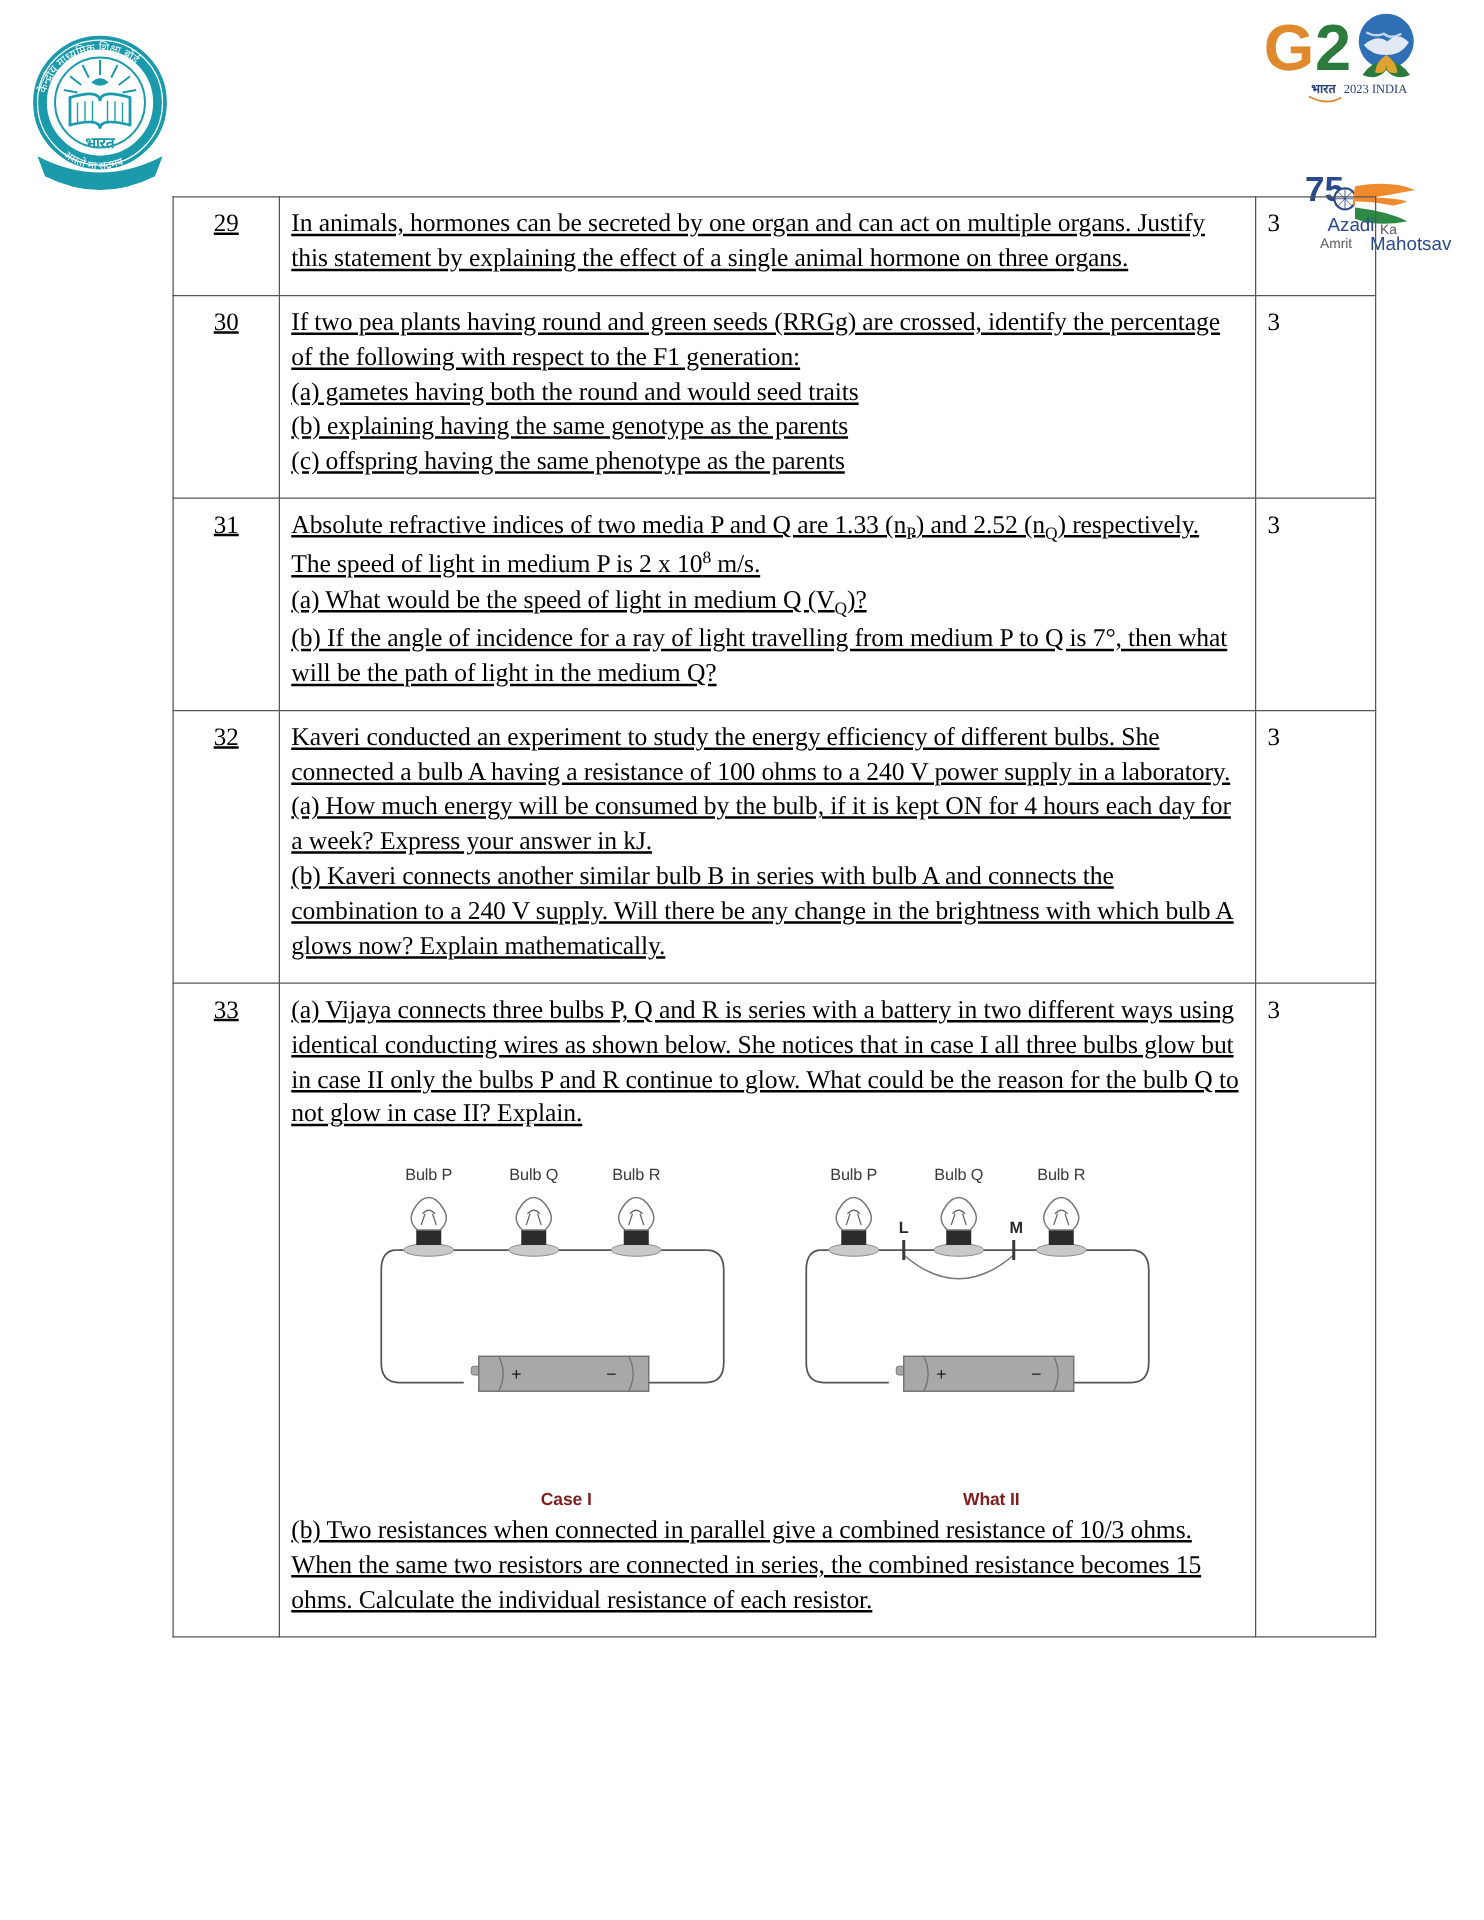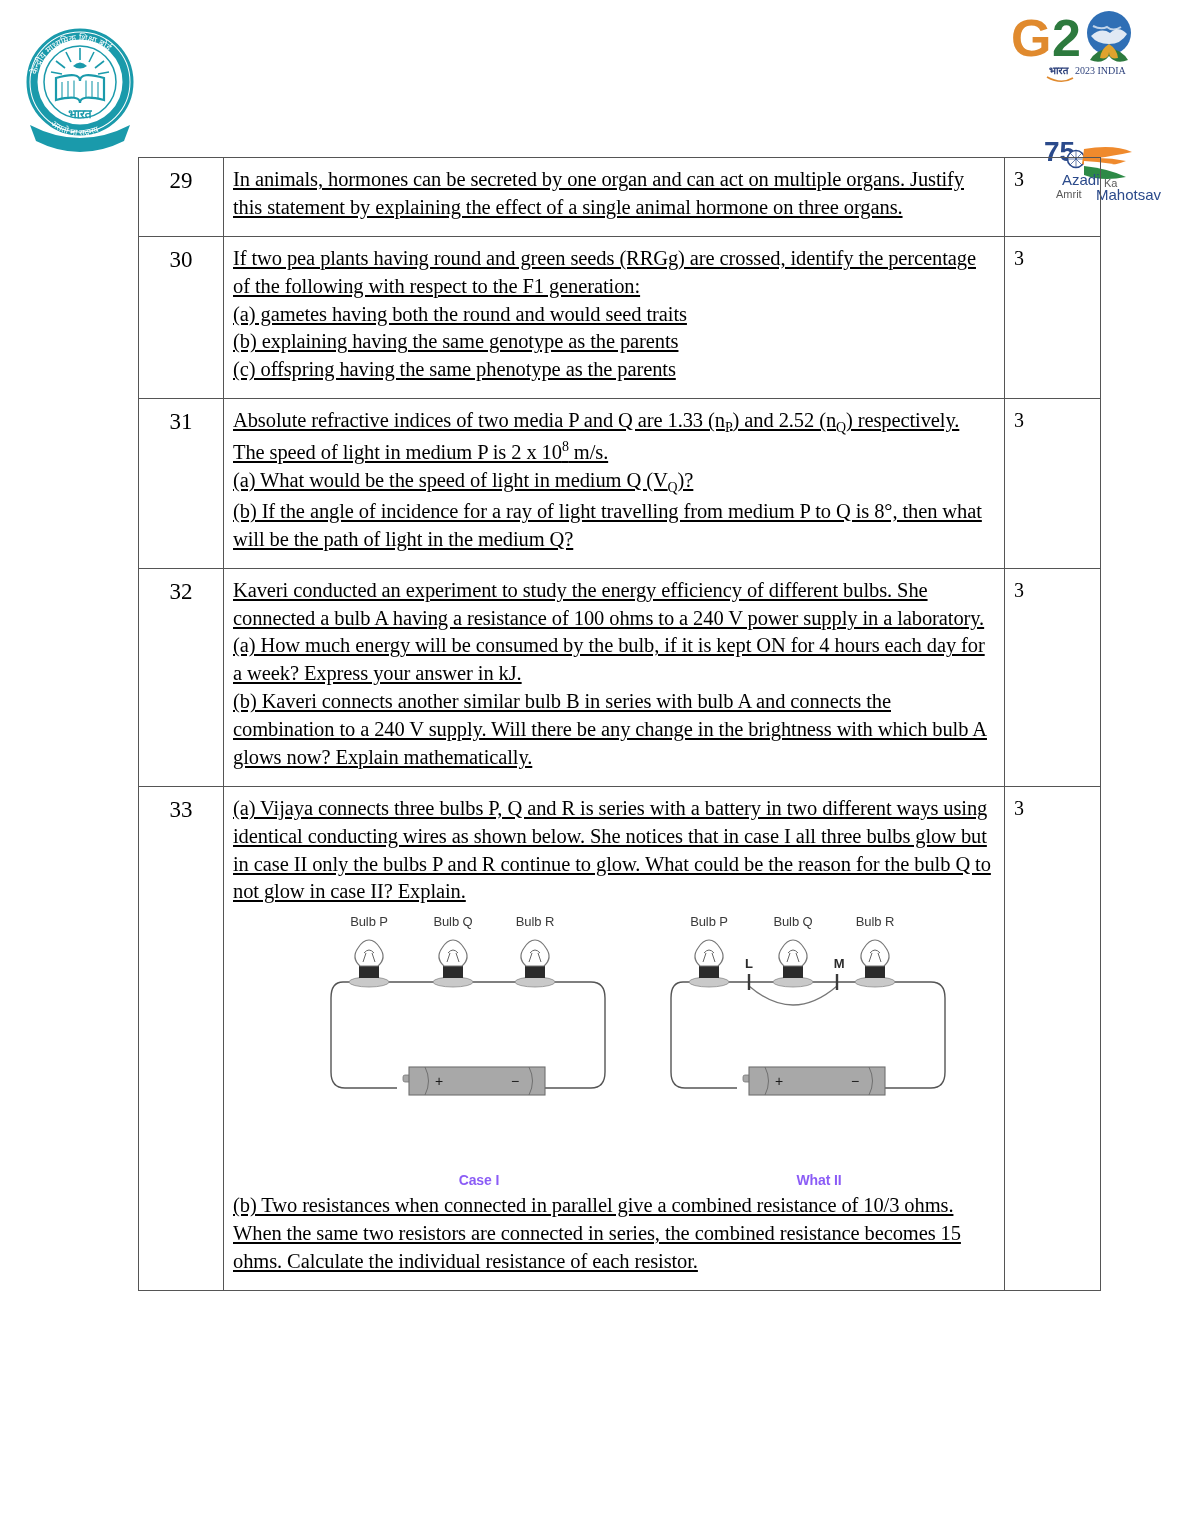--- a/index.html
+++ b/index.html
@@ -58,56 +58,57 @@
   .qtable td {
     border: 1px solid #555555;
     vertical-align: top;
     padding: 8px 9px 14px 9px;
   }
   .col-num   { width: 66px;  text-align: center; }
   .col-body  { width: 762px; }
   .col-marks { width: 77px;  text-align: center; }
 
   .qnum {
-    font-size: 23px;
+    font-size: 20px;
     line-height: 1.33;
     padding-top: 9px;
+    text-decoration: underline;
   }
   .qmarks {
     font-size: 20px;
     line-height: 1.33;
     padding-top: 9px;
     text-align: left;
     padding-left: 12px;
   }
   .qtext {
     font-size: 20.5px;
     line-height: 1.36;
     letter-spacing: -0.1px;
   }
   .qtext p { margin: 0; text-decoration: underline; }
   .sup { font-size: 0.68em; vertical-align: super; }
   .sub { font-size: 0.68em; vertical-align: sub; }
 
   
   .circuits {
-    margin: 6px 0 2px 0;
+    margin: 24px 0 2px 0;
     display: flex;
-    justify-content: center;
+    justify-content: flex-start;
     gap: 40px;
     padding-left: 70px;
   }
   .circuit-block { width: 300px; }
   .case-label {
     font-family: "Liberation Sans", "DejaVu Sans", sans-serif;
     font-weight: bold;
     font-size: 14px;
     text-align: center;
     margin-top: 1px;
-    color: #8b5cf6;
+    color: #7f1d1d;
   }
   .bulb-label {
     font-family: "Liberation Sans", "DejaVu Sans", sans-serif;
     font-size: 13px;
     fill: #3a3a3a;
   }
   .node-label {
     font-family: "Liberation Sans", "DejaVu Sans", sans-serif;
     font-size: 13px;
     font-weight: bold;
@@ -216,21 +217,21 @@
         <p>(c) offspring having the same phenotype as the parents</p>
       </td>
       <td class="col-marks qmarks">3</td>
     </tr>
 
     <tr>
       <td class="col-num qnum">31</td>
       <td class="col-body qtext">
         <p><span>Absolute refractive indices of two media P and Q are 1.33 (n</span><span class="sub">P</span><span>) and 2.52 (n</span><span class="sub">Q</span><span>) respectively. The speed of light in medium P is 2 x 10</span><span class="sup">8</span><span> m/s.</span></p>
         <p><span>(a) What would be the speed of light in medium Q (V</span><span class="sub">Q</span><span>)?</span></p>
-        <p>(b) If the angle of incidence for a ray of light travelling from medium P to Q is 8°, then what will be the path of light in the medium Q?</p>
+        <p>(b) If the angle of incidence for a ray of light travelling from medium P to Q is 7°, then what will be the path of light in the medium Q?</p>
       </td>
       <td class="col-marks qmarks">3</td>
     </tr>
 
     <tr>
       <td class="col-num qnum">32</td>
       <td class="col-body qtext">
         <p>Kaveri conducted an experiment to study the energy efficiency of different bulbs. She connected a bulb A having a resistance of 100 ohms to a 240 V power supply in a laboratory.</p>
         <p>(a) How much energy will be consumed by the bulb, if it is kept ON for 4 hours each day for a week? Express your answer in kJ.</p>
         <p>(b) Kaveri connects another similar bulb B in series with bulb A and connects the combination to a 240 V supply. Will there be any change in the brightness with which bulb A glows now? Explain mathematically.</p>

